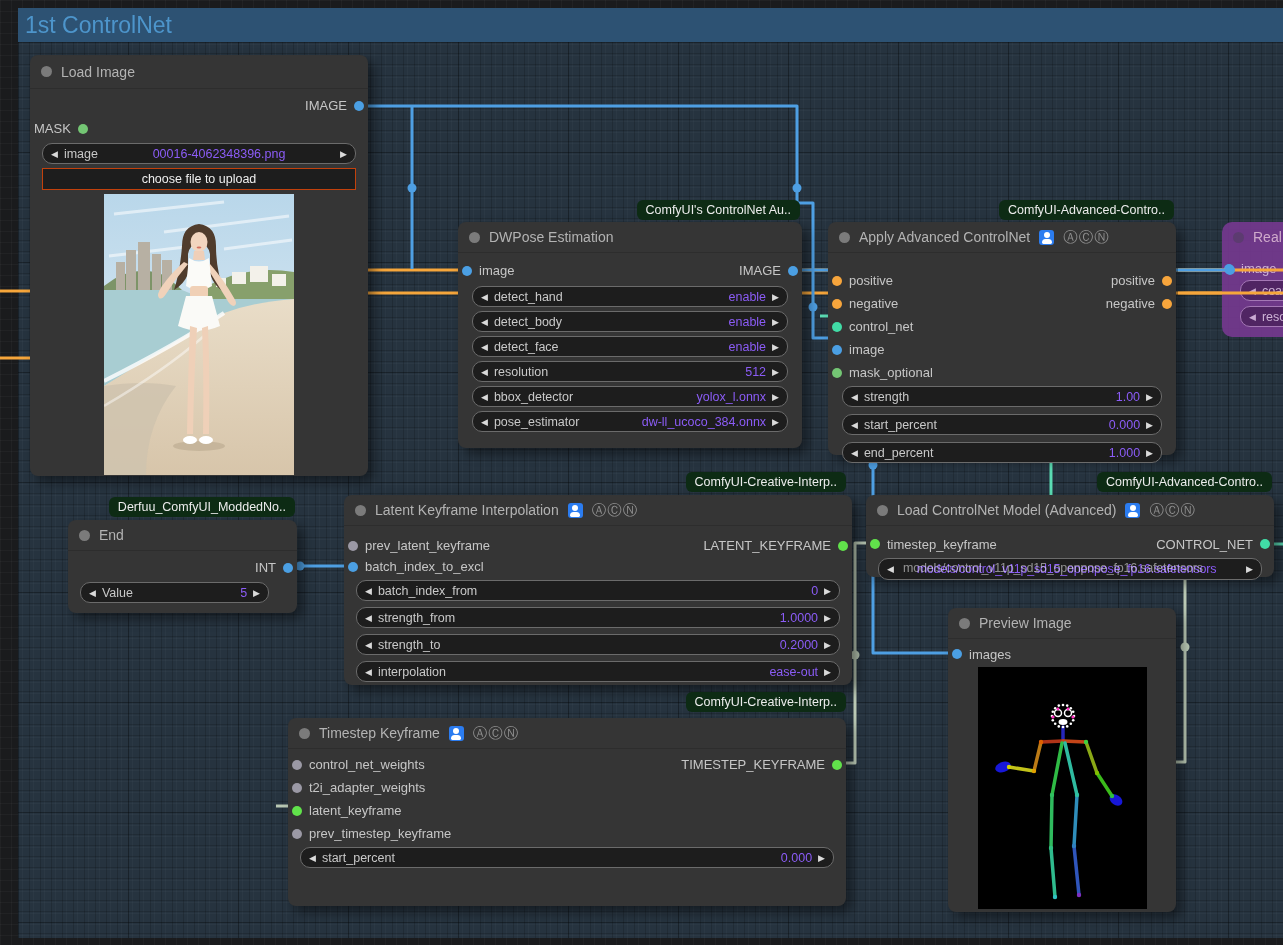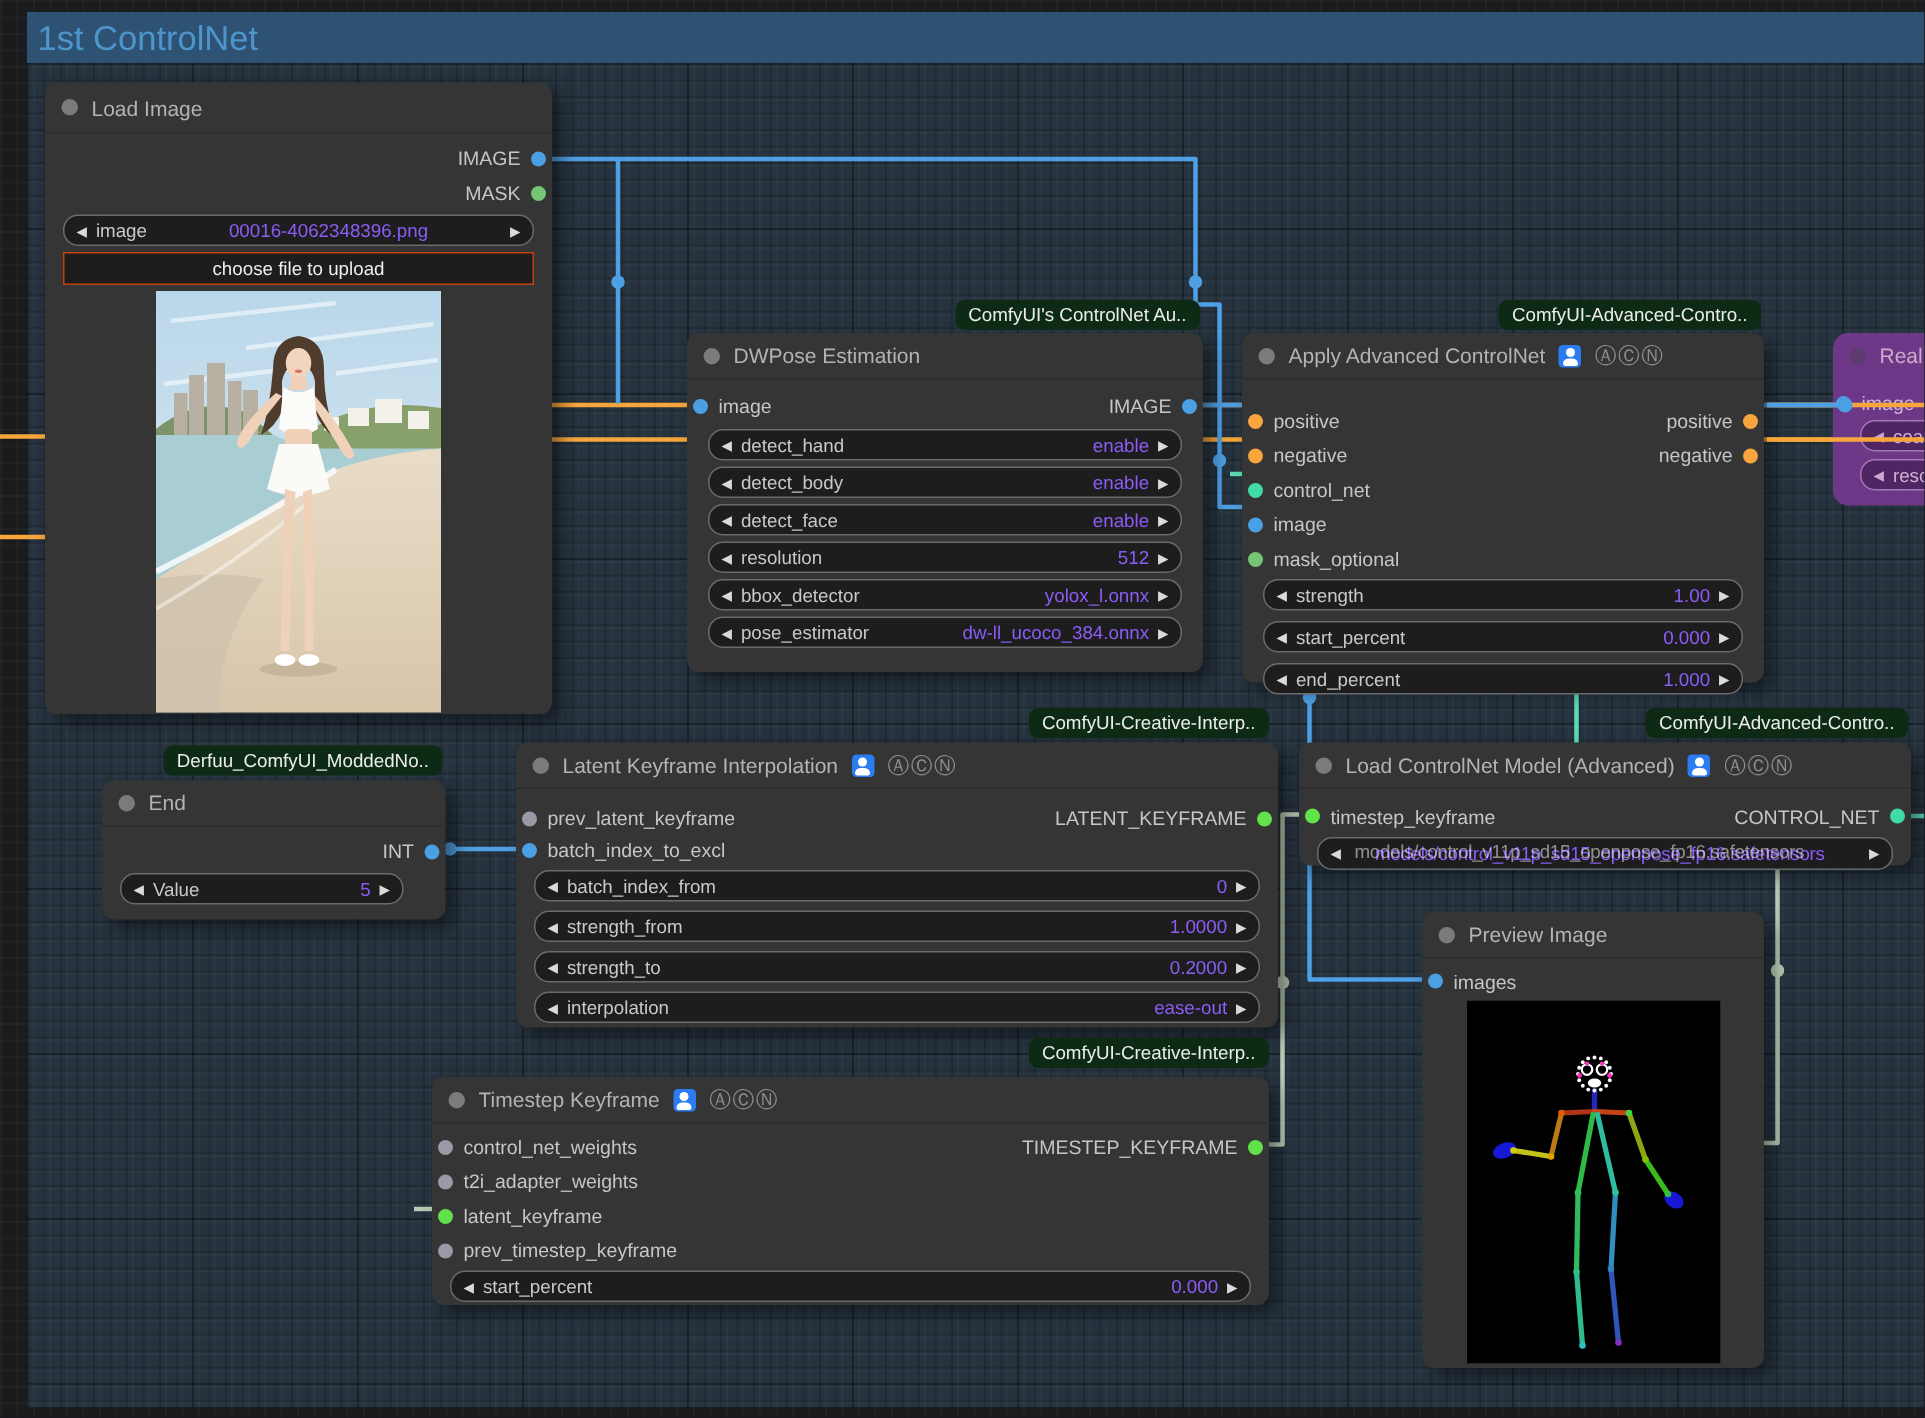--- a/index.html
+++ b/index.html
@@ -109,21 +109,21 @@
 
   <div class="node" style="left:30px;top:55px;width:338px;height:421px;">
     <div class="nhead" style="height:33px;">
       <span class="cdot"></span>
       <span>Load Image</span>
     </div>
     <div class="srow" style="margin-top:5px;justify-content:flex-end;">
       <span class="slabel">IMAGE</span>
       <span class="dot c-blue"></span>
     </div>
-    <div class="srow" style="justify-content:flex-end;">
+    <div class="srow" style="">
       <span class="slabel">MASK</span>
       <span class="dot c-green"></span>
     </div>
     <div class="widget wcenter" style="margin:3px 12px 0;">
       <span class="warr">◀</span>
       <span class="wlabel">image</span>
       <span class="wvalue">00016-4062348396.png</span>
       <span class="warr">▶</span>
     </div>
     <div class="upload">choose file to upload</div>
@@ -439,21 +439,21 @@
         <circle cx="74" cy="128" r="2.2" fill="#30c060"></circle>
           <circle cx="99" cy="128" r="2.2" fill="#30c0a0"></circle>
         <circle cx="73" cy="181" r="2.2" fill="#30c080"></circle>
           <circle cx="96" cy="179" r="2.2" fill="#3080c0"></circle>
         <circle cx="77" cy="230" r="2.2" fill="#30c0c0"></circle>
           <circle cx="101" cy="228" r="2.2" fill="#8030c0"></circle>
       </g>
     </svg>
   </div>
 
-  <div class="node" style="left:288px;top:718px;width:558px;height:152px;">
+  <div class="node" style="left:288px;top:718px;width:558px;height:188px;">
     <div class="nhead">
       <span class="cdot"></span>
       <span>Timestep Keyframe</span>
       <span class="acn-ico"></span>
       <span class="acn-l">ⒶⒸⓃ</span>
     </div>
     <div class="srow" style="margin-top:4px;">
       <span class="dot c-gray"></span>
       <span class="slabel">control_net_weights</span>
       <span class="sp"></span>

